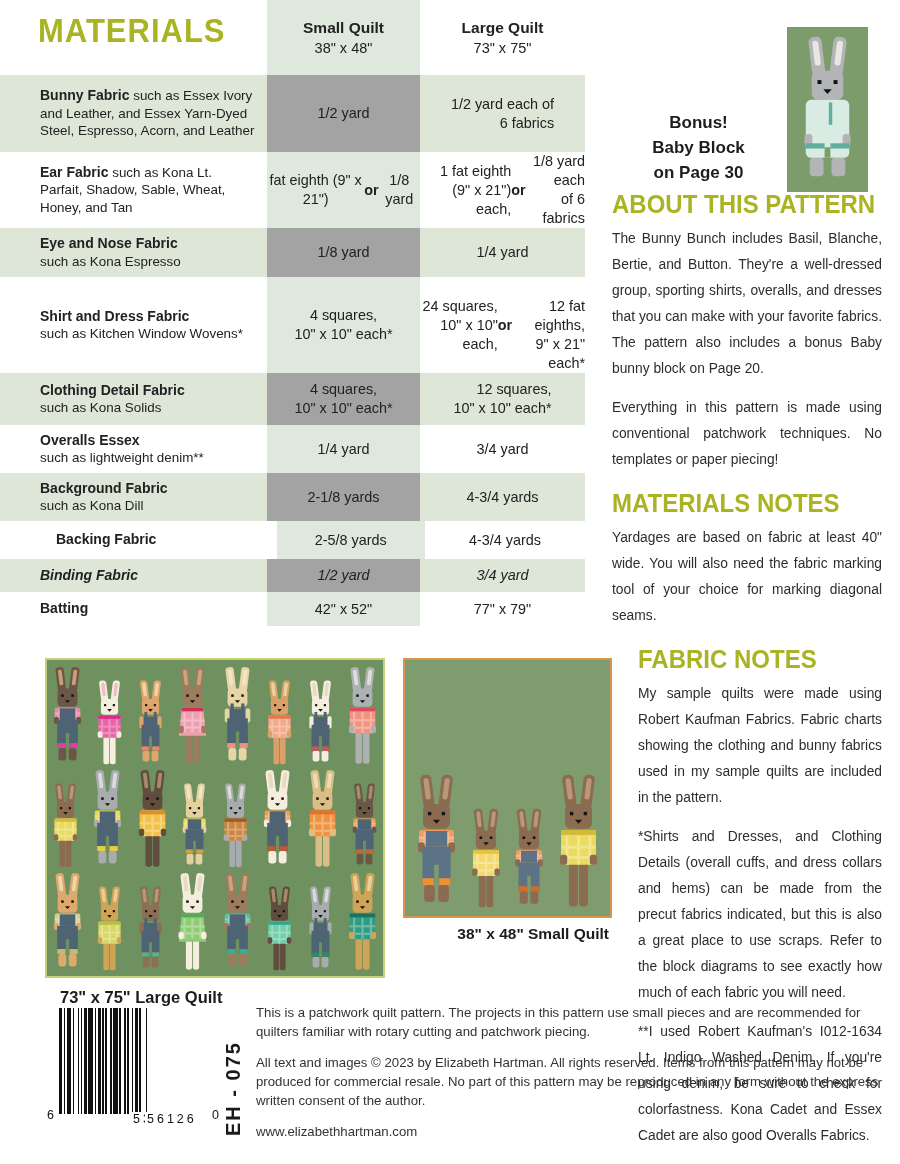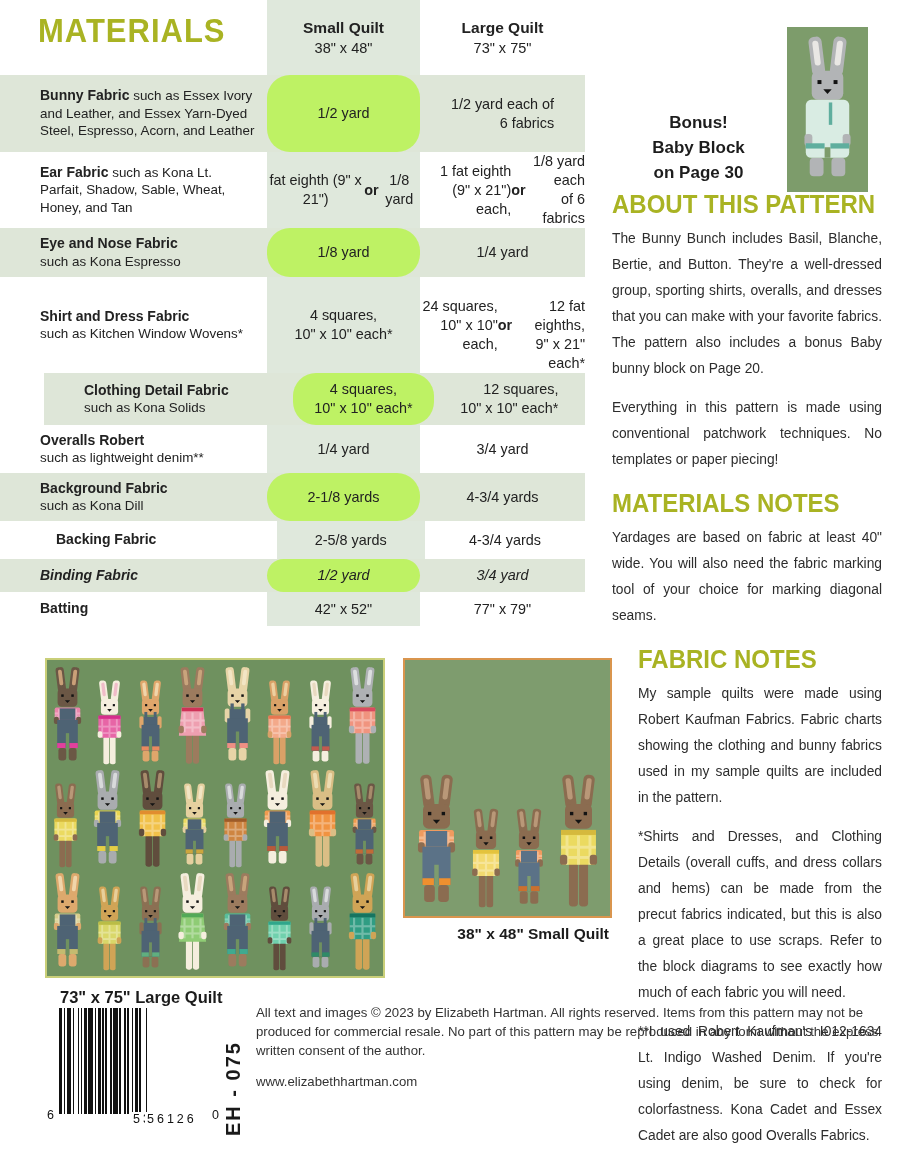--- a/index.html
+++ b/index.html
@@ -14,21 +14,21 @@
   .mtable{position:absolute;left:0;top:0;width:585px;}
   .trow{display:flex;align-items:stretch;}
   .trow.shaded{background:#dee6d8;}
   .c1{width:267px;box-sizing:border-box;padding:5px 12px 5px 40px;font-size:13.4px;
       line-height:17.5px;display:flex;flex-direction:column;justify-content:center;}
   .c1 .nm{font-weight:bold;font-size:14px;}
   .c1 .d{font-weight:normal;}
   .c1 .d.nl{display:block;}
   .c2{width:153px;box-sizing:border-box;background:#dfe8dc;display:flex;align-items:center;
       justify-content:center;text-align:center;white-space:pre-line;font-size:14.4px;line-height:19px;}
-  .trow.shaded .c2{background:#bef264;border-radius:23px;}
+  .trow.shaded .c2{background:#a3a3a3;}
   .c3{width:165px;box-sizing:border-box;display:flex;align-items:center;justify-content:center;
       text-align:right;white-space:pre-line;font-size:14.4px;line-height:19px;}
   .thead .c2,.thead .c3{flex-direction:column;line-height:20px;}
   .thead .hn{font-weight:bold;font-size:15.5px;}
   .thead .hs{font-size:14.5px;}
 
   
   .bonus{position:absolute;left:620px;top:110px;width:157px;text-align:center;
          font-weight:bold;font-size:17px;line-height:25px;color:#1d1d1d;}
   .baby{position:absolute;left:787px;top:27px;width:81px;height:165px;
@@ -111,32 +111,32 @@
         <div class="c1">
           <span><span class="nm">Shirt and Dress Fabric</span> <span class="d nl">such as Kitchen Window Wovens*</span></span>
         </div>
         <div class="c2">4 squares,
 10" x 10" each*</div>
         <div class="c3">24 squares,
 10" x 10" each, <b>or</b>
 12 fat eighths,
 9" x 21" each*</div>
       </div>
-      <div class="trow shaded" style="min-height: 52px; margin-left: 44px;">
+      <div class="trow shaded" style="min-height: 52px;">
         <div class="c1">
           <span><span class="nm">Clothing Detail Fabric</span> <span class="d nl">such as Kona Solids</span></span>
         </div>
         <div class="c2">4 squares,
 10" x 10" each*</div>
         <div class="c3">12 squares,
 10" x 10" each*</div>
       </div>
       <div class="trow" style="min-height: 48px;">
         <div class="c1">
-          <span><span class="nm">Overalls Robert</span> <span class="d nl">such as lightweight denim**</span></span>
+          <span><span class="nm">Overalls Essex</span> <span class="d nl">such as lightweight denim**</span></span>
         </div>
         <div class="c2">1/4 yard</div>
         <div class="c3">3/4 yard</div>
       </div>
       <div class="trow shaded" style="min-height: 48px;">
         <div class="c1">
           <span><span class="nm">Background Fabric</span> <span class="d nl">such as Kona Dill</span></span>
         </div>
         <div class="c2">2-1/8 yards</div>
         <div class="c3">4-3/4 yards</div>
@@ -1050,17 +1050,18 @@
         <i style="width:3.1px;background:#fff"></i>
       </div>
     <span class="num n1">6</span>
     <span class="num g1">53561</span>
     <span class="num g2">56126</span>
     <span class="num n2">0</span>
   </div>
   <div class="eh">EH - 075</div>
 
   <div class="fps">
+    <p>This is a patchwork quilt pattern. The projects in this pattern use small pieces and are recommended for quilters familiar with rotary cutting and patchwork piecing.</p>
     <p>All text and images © 2023 by Elizabeth Hartman. All rights reserved. Items from this pattern may not be produced for commercial resale. No part of this pattern may be reproduced in any form without the express written consent of the author.</p>
     <p>www.elizabethhartman.com</p>
   </div>
 
 </div>
 
 </body></html>

